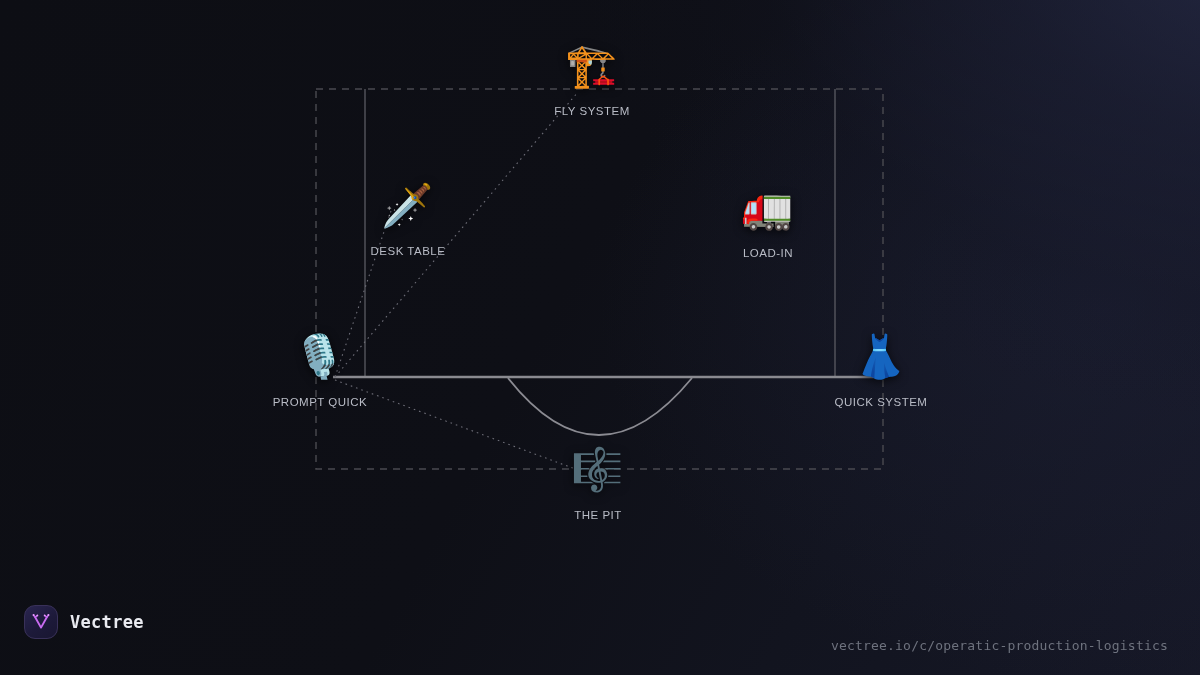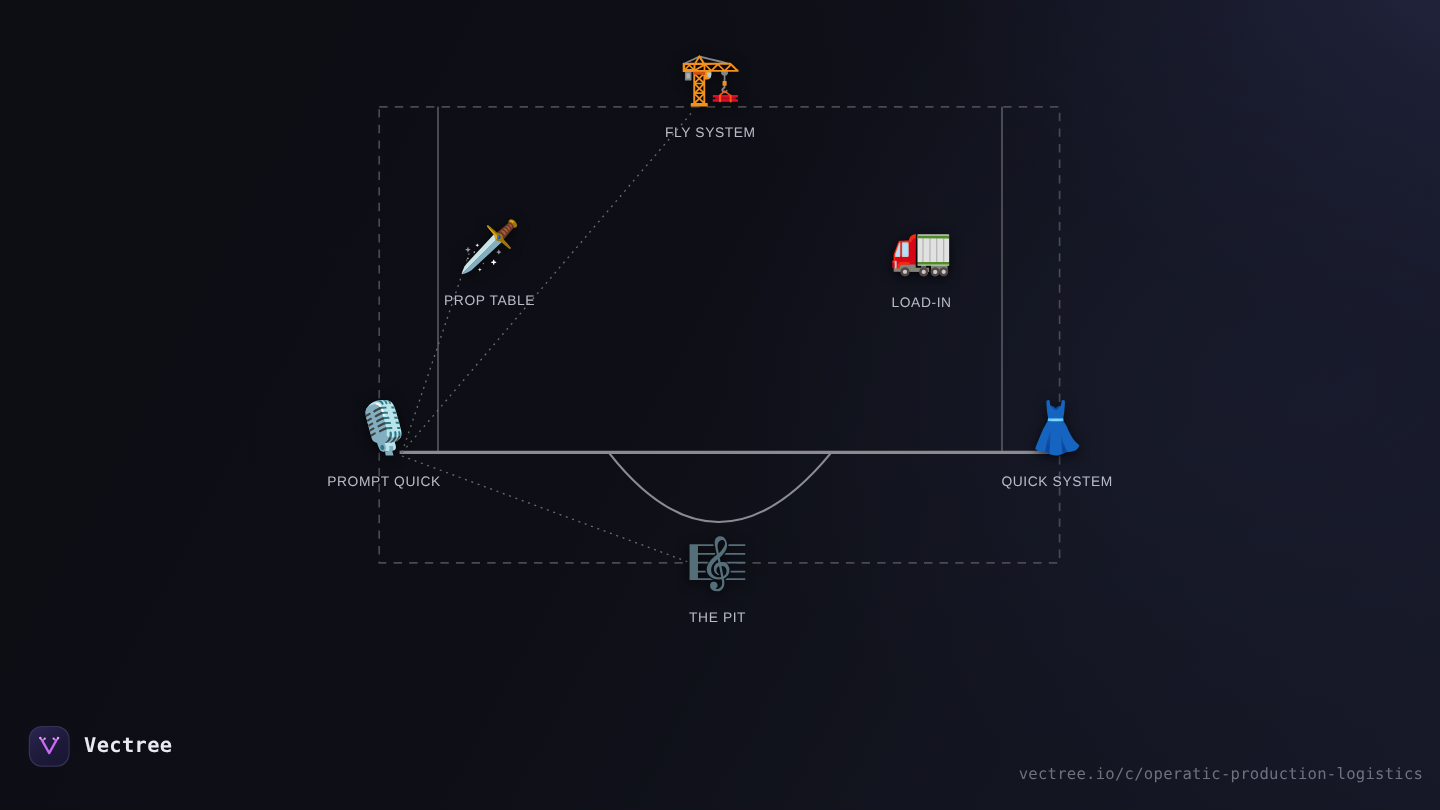--- a/index.html
+++ b/index.html
@@ -64,21 +64,21 @@
     font-family:"DejaVu Sans Mono","Liberation Mono",monospace;
     font-size:17px; font-weight:700; color:#e9eaf0; letter-spacing:0.3px;
   }
   .headline{
     font-family:"DejaVu Sans Mono","Liberation Mono",monospace;
     font-size:28.5px; font-weight:700; line-height:1.13;
     color:#ffffff; letter-spacing:-0.2px;
     max-width:760px;
   }
   .url{
-    position:absolute; right:14px; bottom:22px;
+    position:absolute; right:32px; bottom:22px;
     font-family:"DejaVu Sans Mono","Liberation Mono",monospace;
     font-size:13px; color:#6e727e; letter-spacing:0.2px;
   }
 </style>
 </head>
 <body>
 
 <div class="bg-tint"></div>
 
 <div class="stage-canvas">
@@ -99,21 +99,21 @@
     <line x1="335" y1="380" x2="578" y2="470" stroke="#6d6d77" stroke-width="1.1" stroke-dasharray="1.6 4"></line>
   </svg>
 
   <div class="node" style="left:592px; top:80px;">
     <div class="node-emoji">🏗️</div>
     <div class="node-label">FLY SYSTEM</div>
   </div>
 
   <div class="node" style="left:408px; top:220px;">
     <div class="node-emoji">🗡️</div>
-    <div class="node-label">PROP TABLE</div>
+    <div class="node-label">DESK TABLE</div>
   </div>
 
   <div class="node" style="left:768px; top:222px;">
     <div class="node-emoji">🚛</div>
     <div class="node-label">LOAD-IN</div>
   </div>
 
   <div class="node" style="left:320px; top:371px;">
     <div class="node-emoji">🎙️</div>
     <div class="node-label">PROMPT QUICK</div>

